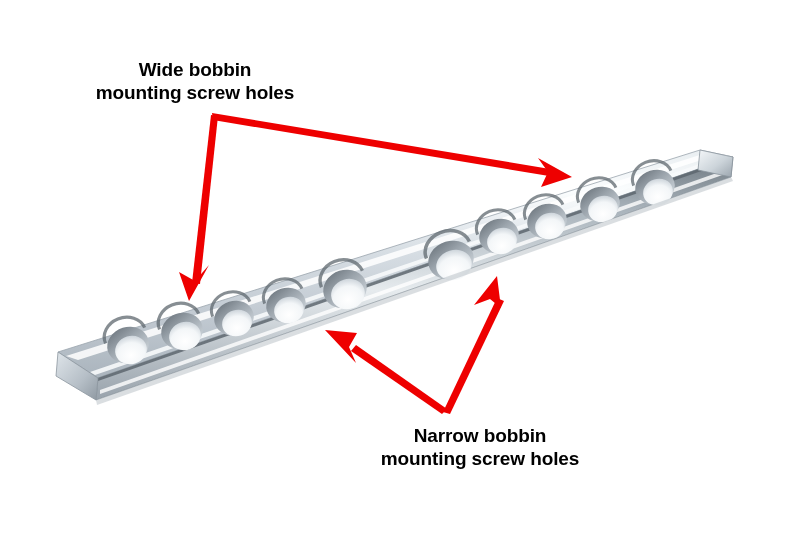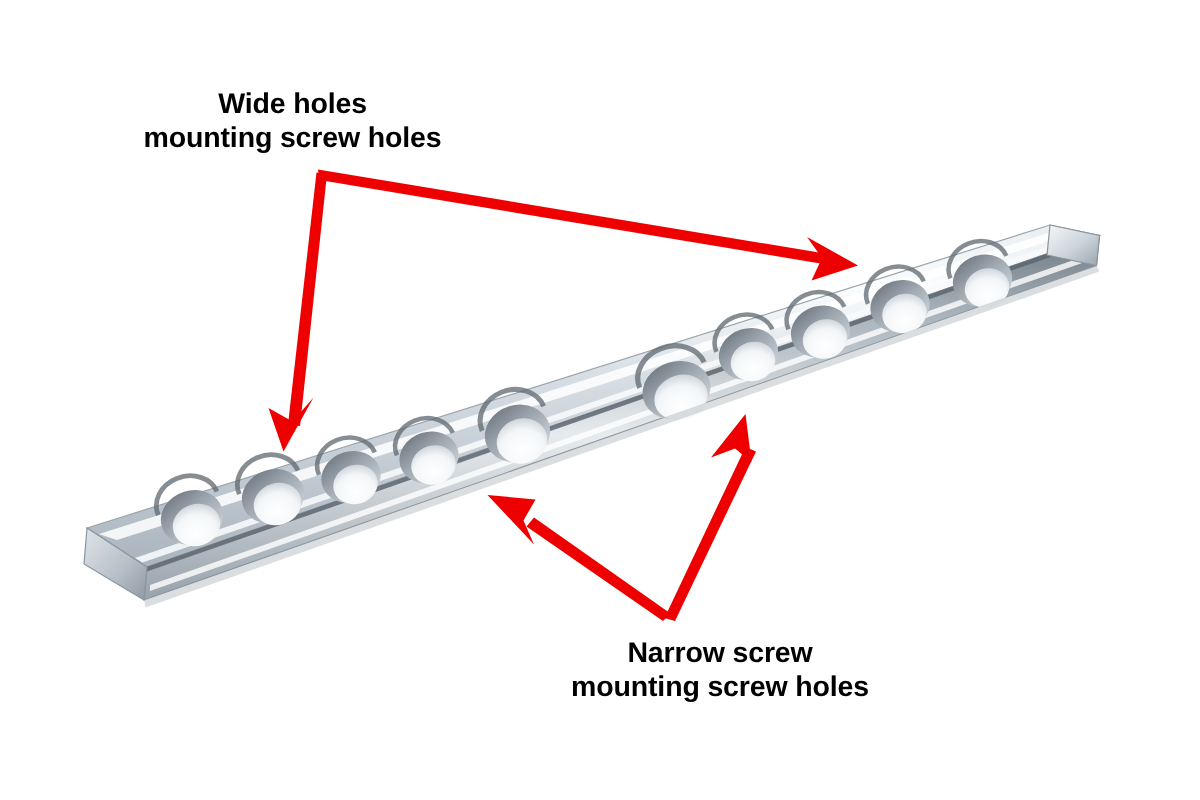--- a/index.html
+++ b/index.html
@@ -180,22 +180,22 @@
 
       <polygon points="447,409 442,414 351,351 356,345"></polygon>
       <polygon points="325,330 357,333 349,347 356,363"></polygon>
 
       <polygon points="443,412 450,414 504,301 497,298"></polygon>
       <polygon points="497,276 501,308 490,299 474,305"></polygon>
     </g>
   </svg>
 
   <div class="callout" id="callout-wide">
-    <span class="l1">Wide holes</span>
+    <span class="l1">Wide bobbin</span>
     <span class="l2">mounting screw holes</span>
   </div>
 
   <div class="callout" id="callout-narrow">
-    <span class="l1">Narrow screw</span>
+    <span class="l1">Narrow bobbin</span>
     <span class="l2">mounting screw holes</span>
   </div>
 
 </div>
 
 </body></html>

